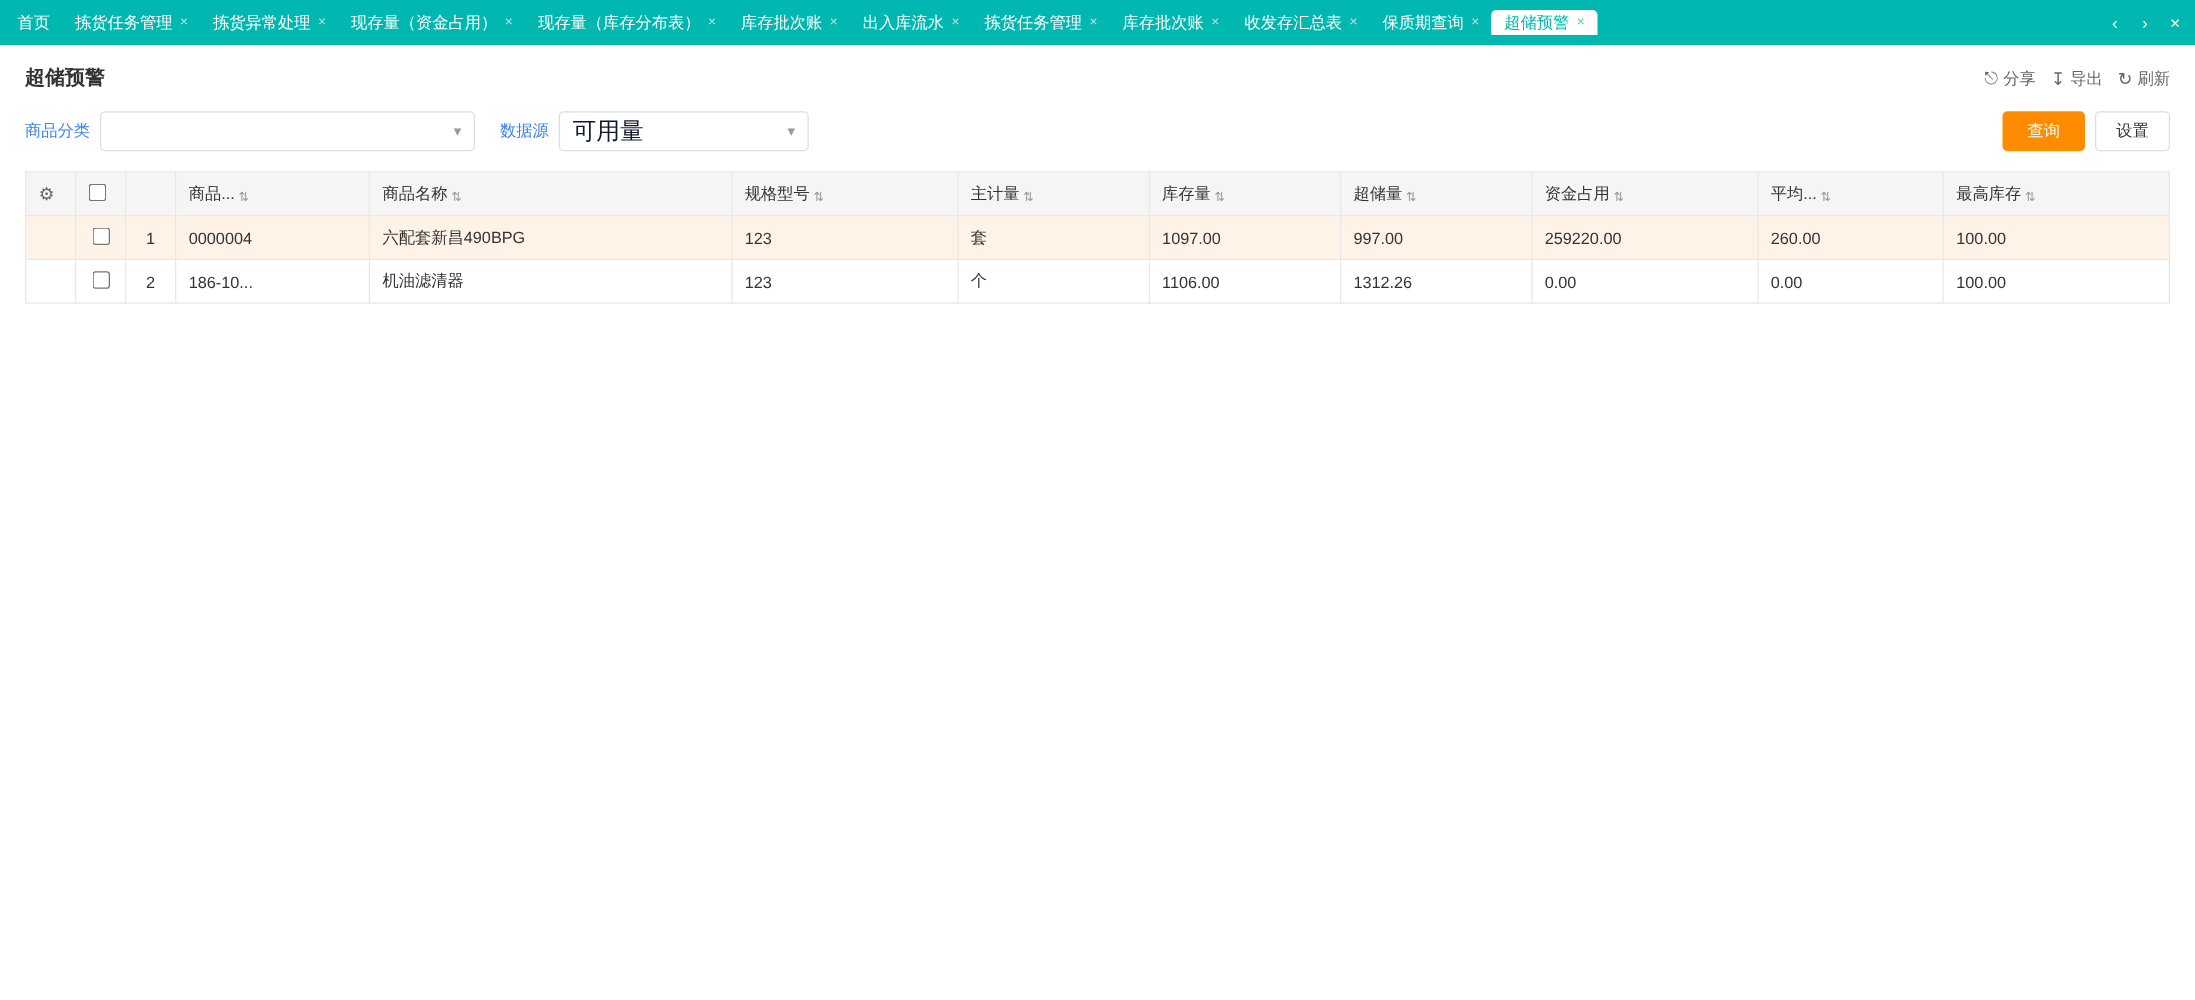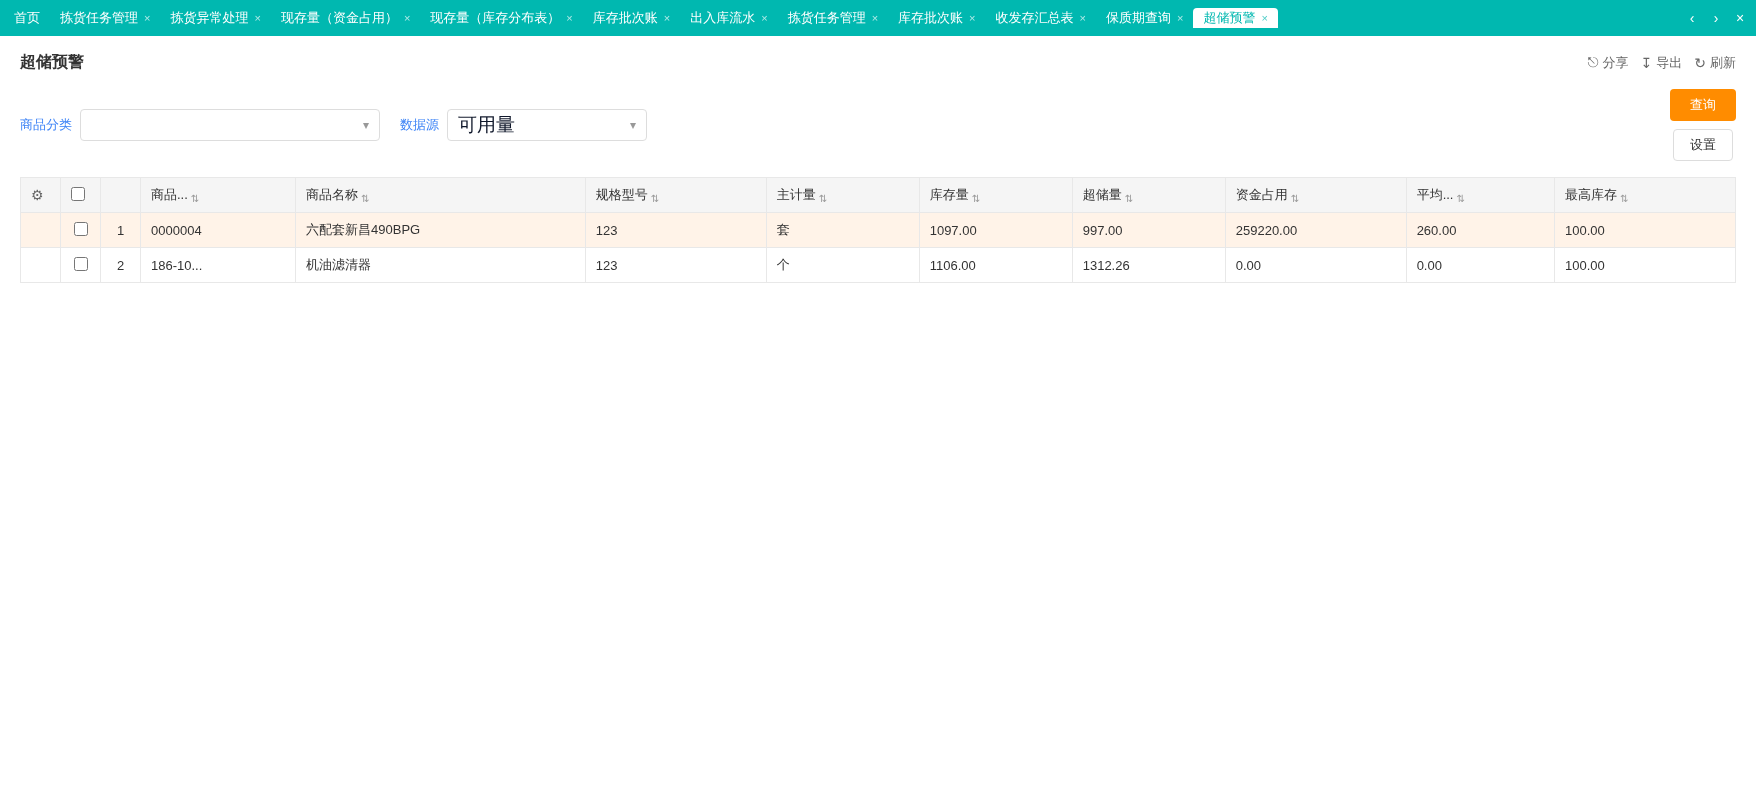--- a/index.html
+++ b/index.html
@@ -130,21 +130,20 @@
       cursor: pointer;
       font-size: 13px;
       height: 32px;
     }
 
     .filter-buttons {
       display: flex;
       align-items: center;
       gap: 8px;
       margin-left: auto;
-      flex-direction: column;
     }
 
     
     .data-table {
       width: 100%;
       border-collapse: collapse;
       font-size: 13px;
     }
     .data-table th {
       background: #f5f5f5;

